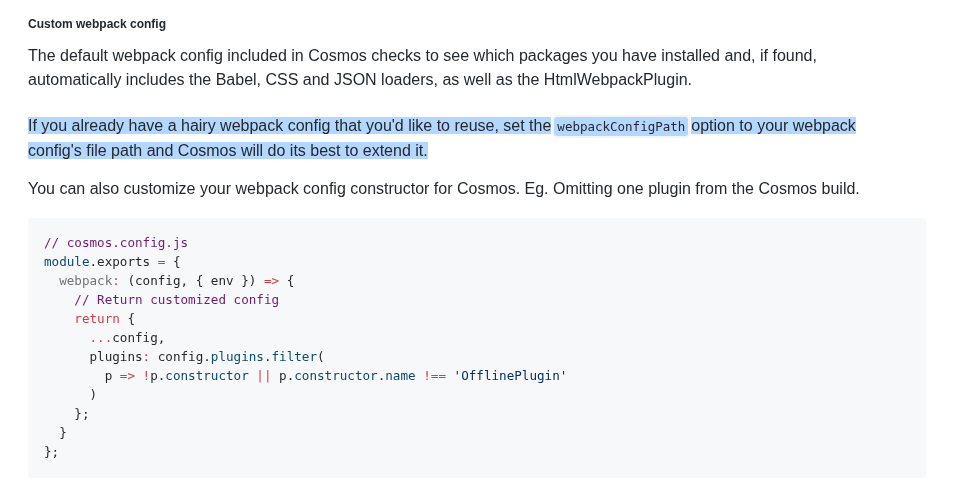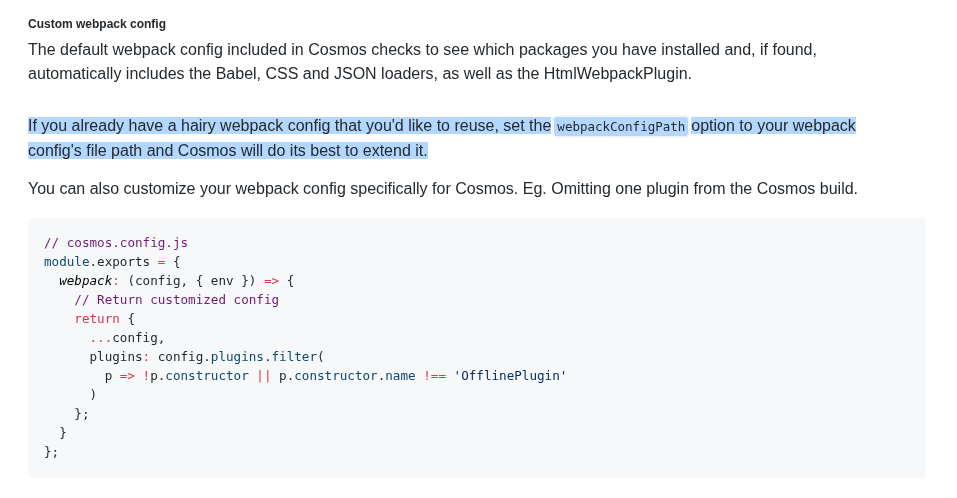--- a/index.html
+++ b/index.html
@@ -10,21 +10,21 @@
   }
   .doc { position: relative; padding-left: 28px; padding-right: 31px; }
   h3 {
     margin: 0; position: absolute; left: 28px; top: 14px;
     font-size: 12px; font-weight: bold; line-height: 20px;
   }
   p {
     margin: 0; position: absolute; left: 28px; width: 880px;
     font-size: 16px; line-height: 24px;
   }
-  .p1 { top: 38px; }
+  .p1 { top: 44px; }
   .p2 { top: 114px; }
   .p3 { top: 177px; }
   .sel { background: #b3d7ff; }
   code.inline {
     font-family: "DejaVu Sans Mono", "Liberation Mono", monospace;
     font-size: 12.5px;
     background: #b3d7ff;
     padding: 2px 3px;
     border-radius: 3px;
     box-shadow: 0 0 0 2px #f3f4f6;
@@ -36,29 +36,29 @@
     margin: 0; padding: 15px 16px;
     background: #f6f8fa; border-radius: 3px;
     font-family: "DejaVu Sans Mono", "Liberation Mono", monospace;
     font-size: 12.6px; line-height: 19px; color: #24292e;
     white-space: pre;
   }
   .line { display: block; height: 19px; }
   .c { color: #701a75; }
   .b { color: #0c4a6e; text-align: right; }
   .k { color: #d73a49; }
-  .pr { color: #000000; font-style: italic; }
+  .pr { color: #737373; }
   .s { color: #032f62; }
 </style>
 </head>
 <body>
 
 <div class="doc">
   <h3>Custom webpack config</h3>
 
   <p class="p1">The default webpack config included in Cosmos checks to see which packages you have installed and, if found, automatically includes the Babel, CSS and JSON loaders, as well as the HtmlWebpackPlugin.</p>
 
   <p class="p2"><span class="sel">If you already have a hairy webpack config that you'd like to reuse, set the</span><code class="inline">webpackConfigPath</code><span class="sel">option to your webpack config's file path and Cosmos will do its best to extend it.</span></p>
 
-  <p class="p3">You can also customize your webpack config specifically for Cosmos. Eg. Omitting one plugin from the Cosmos build.</p>
+  <p class="p3">You can also customize your webpack config constructor for Cosmos. Eg. Omitting one plugin from the Cosmos build.</p>
 
   <pre class="code"><span class="line"><span class="c">// cosmos.config.js</span></span><span class="line"><span class="b">module</span>.exports <span class="k">=</span> {</span><span class="line">  <span class="pr">webpack</span><span class="k">:</span> (config, { env }) <span class="k">=&gt;</span> {</span><span class="line">    <span class="c">// Return customized config</span></span><span class="line">    <span class="k">return</span> {</span><span class="line">      <span class="k">...</span>config,</span><span class="line">      plugins<span class="k">:</span> config.<span class="b">plugins</span>.<span class="b">filter</span>(</span><span class="line">        p <span class="k">=&gt;</span> <span class="k">!</span>p.<span class="b">constructor</span> <span class="k">||</span> p.<span class="b">constructor</span>.<span class="b">name</span> <span class="k">!==</span> <span class="s">'OfflinePlugin'</span></span><span class="line">      )</span><span class="line">    };</span><span class="line">  }</span><span class="line">};</span></pre>
 </div>
 
 </body></html>

